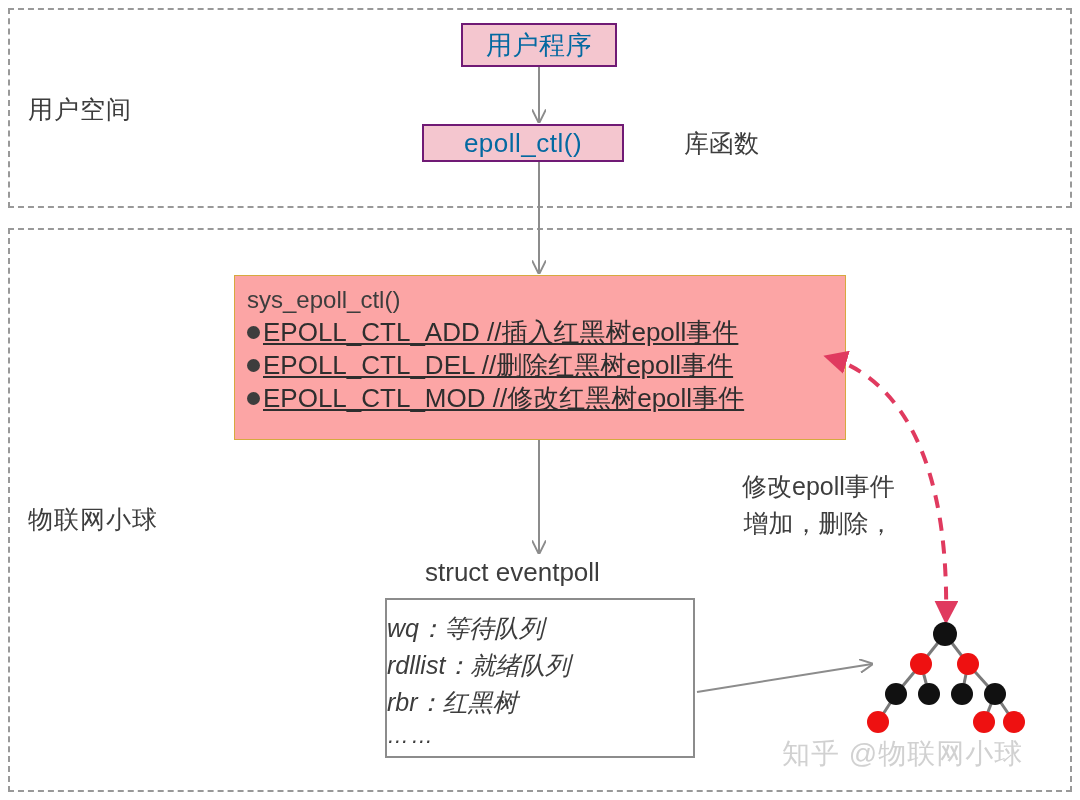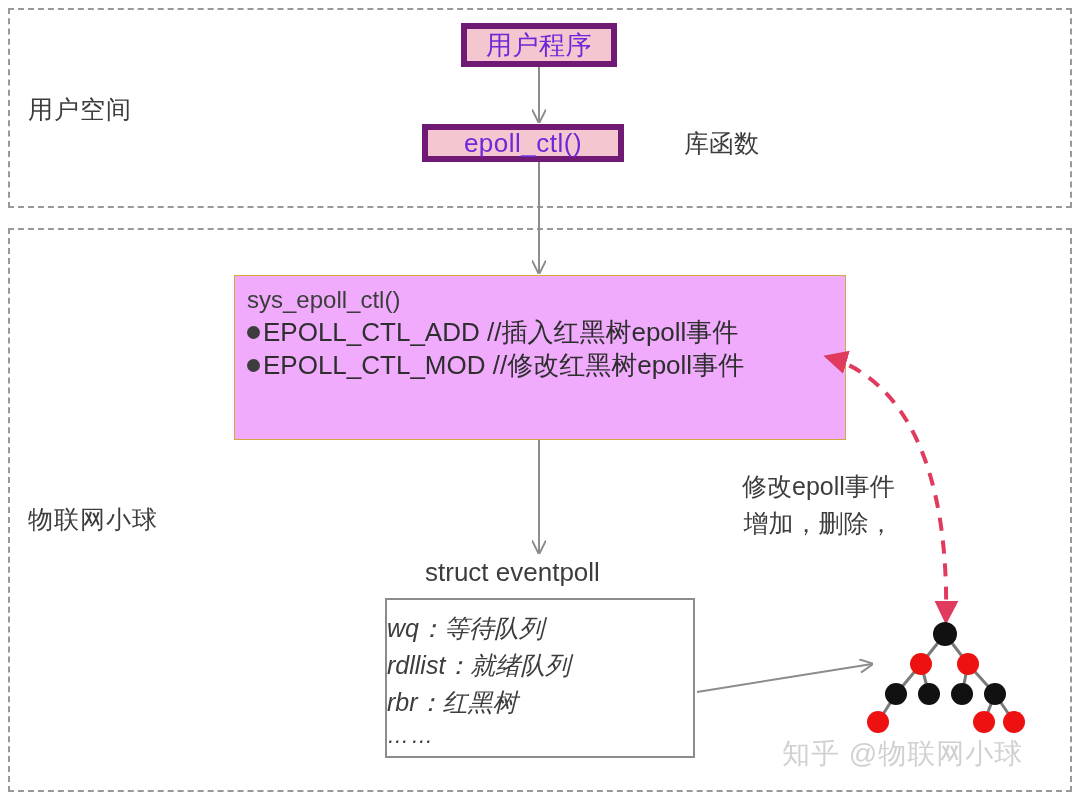--- a/index.html
+++ b/index.html
@@ -44,27 +44,27 @@
     color: #3d3d3d;
     letter-spacing: 1px;
     white-space: nowrap;
   }
   #user-space-label { left: 28px; top: 93px; }
   #kernel-space-label { left: 28px; top: 503px; }
 
   .pink-box {
     position: absolute;
     background: #f4c6cf;
-    border: 6px solid #701a75;
+    border: 2px solid #701a75;
     box-sizing: border-box;
     display: flex;
     align-items: center;
     justify-content: center;
     font-size: 26px;
-    color: #6d28d9;
+    color: #0369a1;
     letter-spacing: 0.5px;
   }
   #user-program-box {
     left: 461px;
     top: 23px;
     width: 156px;
     height: 44px;
   }
   #epoll-ctl-box {
     left: 422px;
@@ -80,38 +80,39 @@
     color: #3d3d3d;
     white-space: nowrap;
   }
 
   #sys-epoll-box {
     position: absolute;
     left: 234px;
     top: 275px;
     width: 612px;
     height: 165px;
-    background: #f0abfc;
+    background: #fca5a5;
     border: 1px solid #d6a93f;
     box-sizing: border-box;
     padding: 8px 0 0 12px;
   }
   #sys-epoll-title {
     font-size: 24px;
     color: #3d3d3d;
     line-height: 32px;
     white-space: nowrap;
   }
   .epoll-item {
     font-size: 26px;
     color: #2e2e2e;
     line-height: 33px;
     white-space: nowrap;
     display: flex;
     align-items: center;
+    text-decoration: underline;
   }
   .bullet-dot {
     display: inline-block;
     width: 13px;
     height: 13px;
     border-radius: 50%;
     background: #3d3d3d;
     margin-right: 3px;
     flex: 0 0 auto;
   }
@@ -195,20 +196,24 @@
 
   <div class="pink-box" id="epoll-ctl-box">epoll_ctl()</div>
 
   <div id="lib-func-label">库函数</div>
 
   <div id="sys-epoll-box">
     <div id="sys-epoll-title">sys_epoll_ctl()</div>
     <div class="epoll-item">
       <span class="bullet-dot"></span>
       <span>EPOLL_CTL_ADD //插入红黑树epoll事件</span>
+    </div>
+    <div class="epoll-item">
+      <span class="bullet-dot"></span>
+      <span>EPOLL_CTL_DEL //删除红黑树epoll事件</span>
     </div>
     <div class="epoll-item">
       <span class="bullet-dot"></span>
       <span>EPOLL_CTL_MOD //修改红黑树epoll事件</span>
     </div>
   </div>
 
   <div id="struct-title">struct eventpoll</div>
 
   <div id="eventpoll-box">

